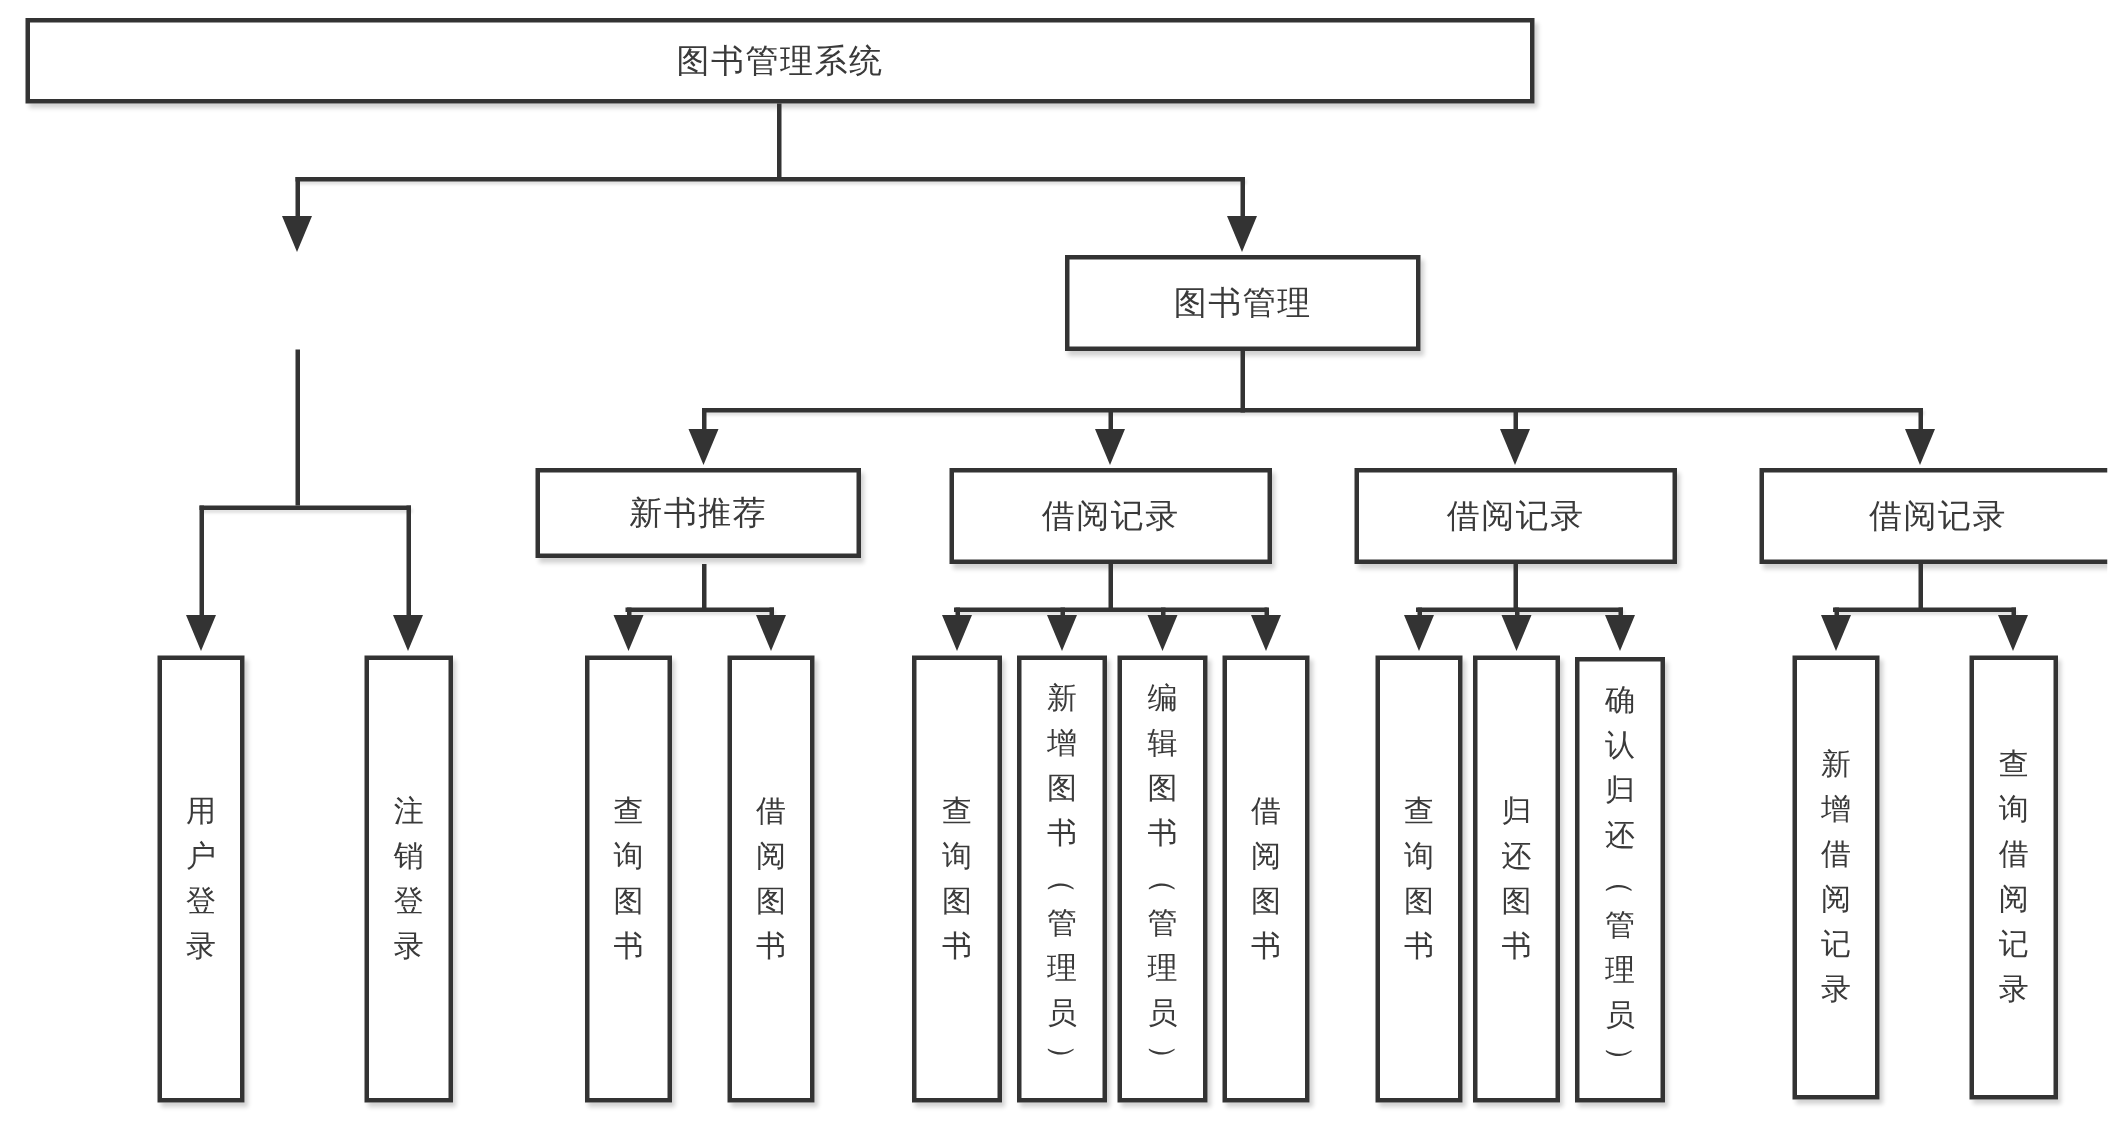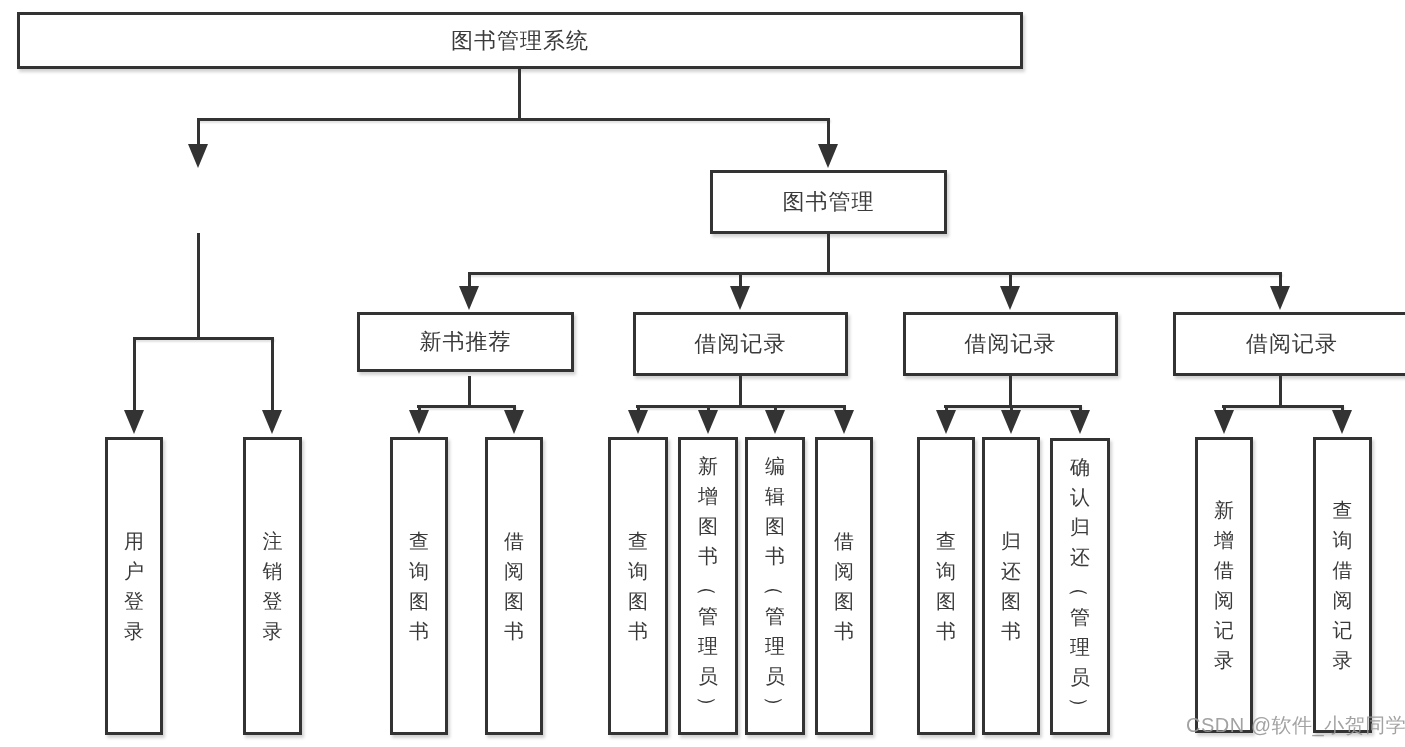--- a/index.html
+++ b/index.html
@@ -239,15 +239,14 @@
     <span class="vtext">
         <span class="vchar">查</span>
         <span class="vchar">询</span>
         <span class="vchar">借</span>
         <span class="vchar">阅</span>
         <span class="vchar">记</span>
         <span class="vchar">录</span>
       </span>
   </div>
 
-  <div class="watermark" style="left:1186px;top:712px">CSDN @软件_小贺同学</div>
 
 </div>
 
 </body></html>

